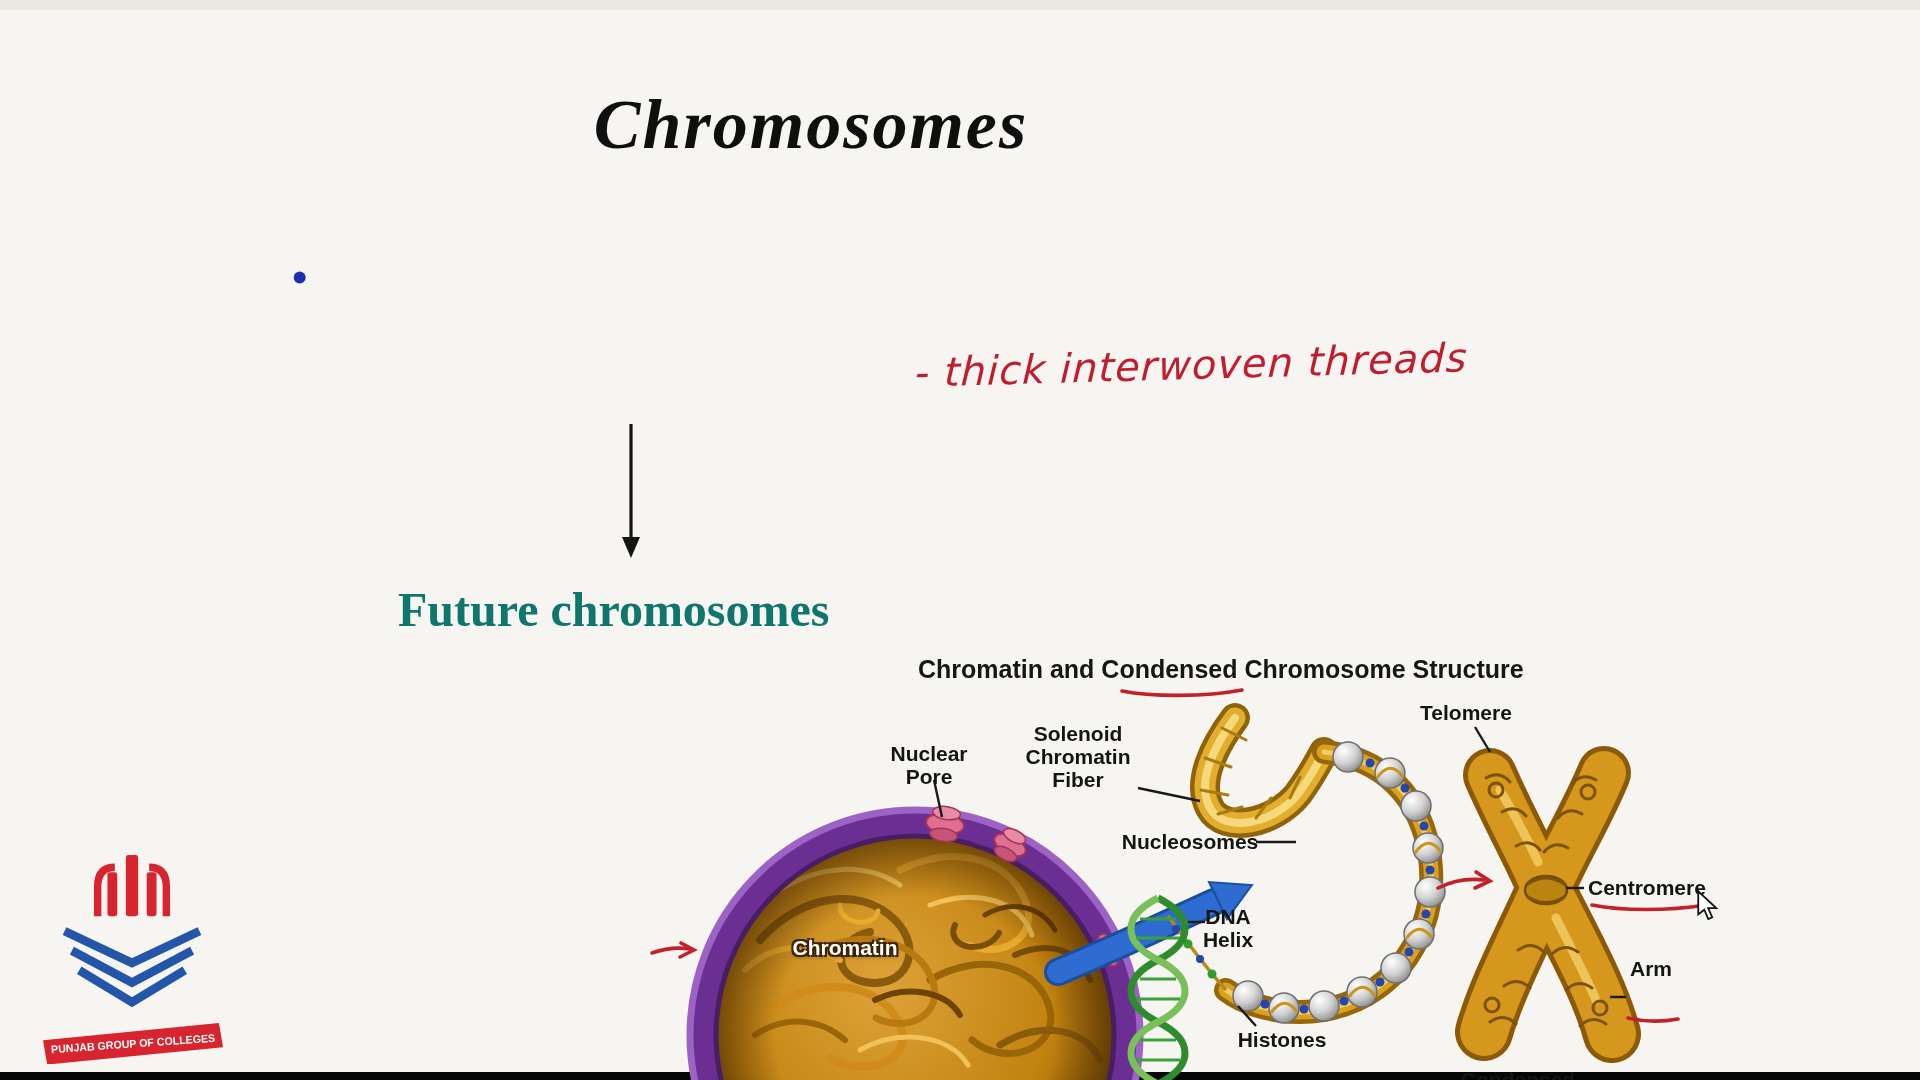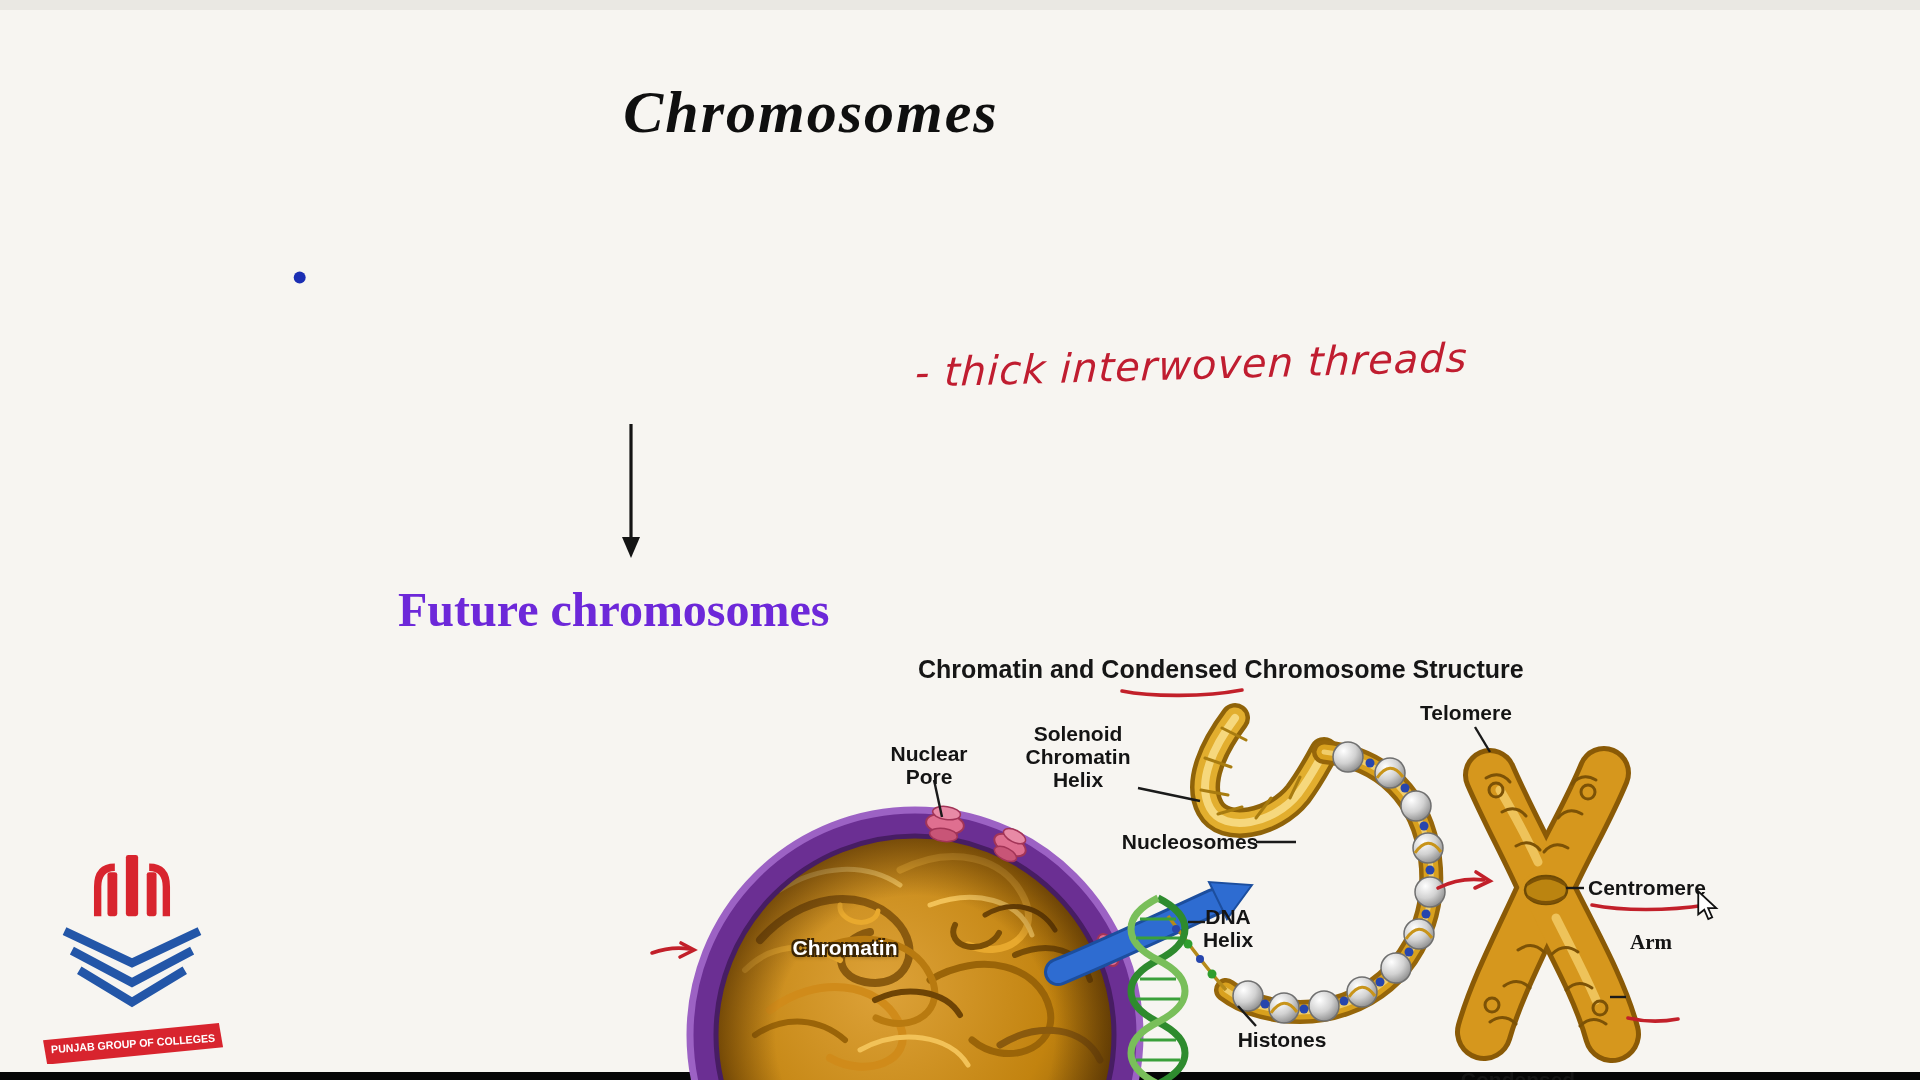--- a/index.html
+++ b/index.html
@@ -6,42 +6,42 @@
   .stage{
     position:relative;width:1920px;height:1080px;overflow:hidden;
     background:#f7f5f1;font-family:"Liberation Sans",sans-serif;
   }
   .top-strip{position:absolute;left:0;top:0;width:1920px;height:10px;background:#eae8e3;}
   .bottom-bar{position:absolute;left:0;top:1072px;width:1920px;height:8px;background:#060606;}
 
   .slide-title{
     position:absolute;left:0;top:38px;width:1622px;text-align:center;
     font-family:"Liberation Serif",serif;font-weight:bold;font-style:italic;
-    font-size:60px;color:#0f0f0f;letter-spacing:2px;
+    font-size:70px;color:#0f0f0f;letter-spacing:2px;
   }
   .bullet-marker{
     position:absolute;left:292px;top:252px;font-size:44px;color:#1b2eb3;
     font-family:"Liberation Serif",serif;font-weight:bold;
   }
   .bullet-line{
     position:absolute;font-family:"Liberation Serif",serif;font-weight:bold;
     font-size:56px;line-height:62px;color:#1b2eb3;white-space:nowrap;
   }
   .bullet-line1{left:344px;top:240px;}
   .bullet-line2{left:344px;top:320px;}
   .handwritten{
     position:absolute;left:915px;top:342px;
     font-family:"DejaVu Sans",sans-serif;font-style:italic;
     font-size:40px;color:#c01d30;transform:rotate(-1.6deg) skewX(-4deg);
     letter-spacing:1px;white-space:nowrap;
   }
   .future-label{
     position:absolute;left:398px;top:582px;
     font-family:"Liberation Serif",serif;font-weight:bold;
-    font-size:48px;color:#6d28d9;white-space:nowrap;
+    font-size:48px;color:#0f766e;white-space:nowrap;
   }
   .diagram-title{
     position:absolute;left:918px;top:655px;width:600px;text-align:center;
     font-weight:bold;font-size:25px;color:#161616;white-space:nowrap;
   }
   .dlabel{
     position:absolute;font-weight:bold;font-size:21px;line-height:1.1;
     color:#141414;white-space:pre-line;z-index:5;
   }
   .center{transform:translateX(-50%);text-align:center;}
@@ -66,29 +66,29 @@
   <div class="handwritten">- thick interwoven threads</div>
 
   <div class="future-label">Future chromosomes</div>
 
   <div class="diagram-title">Chromatin and Condensed Chromosome Structure</div>
 
   <div class="dlabel center" style="left:929px;top:742px;">Nuclear
 Pore</div>
   <div class="dlabel center" style="left:1078px;top:722px;">Solenoid
 Chromatin
-Helix</div>
+Fiber</div>
   <div class="dlabel center" style="left:1190px;top:830px;">Nucleosomes</div>
   <div class="dlabel center" style="left:1228px;top:889px;margin-top:16px;">DNA
 Helix</div>
   <div class="dlabel center chromatin-label" style="left:845px;top:936px;">Chromatin</div>
   <div class="dlabel center" style="left:1282px;top:1028px;">Histones</div>
   <div class="dlabel center" style="left:1466px;top:701px;">Telomere</div>
   <div class="dlabel" style="left:1588px;top:876px;">Centromere</div>
-  <div class="dlabel" style="left:1630px;top:931px;font-family:Liberation Serif, serif;">Arm</div>
+  <div class="dlabel" style="left:1630px;top:957px;">Arm</div>
   <div class="dlabel center" style="left:1518px;top:1056px;margin-top:12px;">Condensed</div>
 
   <svg class="art" width="1920" height="1080" viewBox="0 0 1920 1080">
     <defs>
       <radialGradient id="ballBase" cx="42%" cy="38%" r="72%">
         <stop offset="0%" stop-color="#dda239"></stop>
         <stop offset="60%" stop-color="#c2830f"></stop>
         <stop offset="100%" stop-color="#7d5206"></stop>
       </radialGradient>
       <radialGradient id="vig" cx="50%" cy="50%" r="50%">

